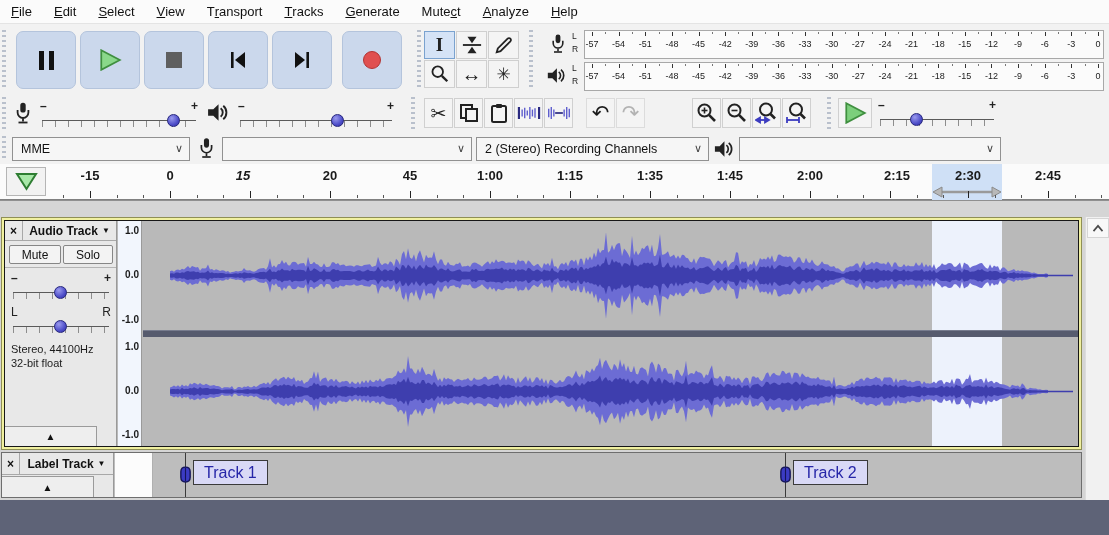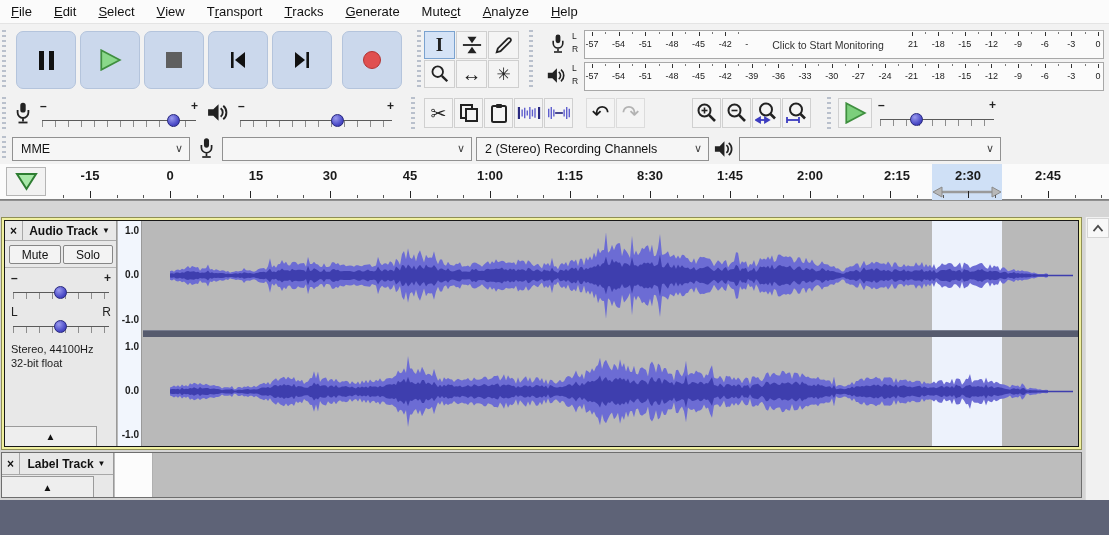--- a/index.html
+++ b/index.html
@@ -222,21 +222,20 @@
 
   <svg class="abs" style="left:550px; top:33px;" width="16" height="22" viewBox="0 0 20 26">
       <rect x="7" y="1" width="6" height="11" rx="3" fill="#222"></rect>
       <path d="M4,9 v3 a6,6 0 0 0 12,0 v-3" fill="none" stroke="#222" stroke-width="2"></path>
       <line x1="10" y1="18.5" x2="10" y2="22" stroke="#222" stroke-width="2"></line>
       <line x1="5" y1="23" x2="15" y2="23" stroke="#222" stroke-width="2"></line>
     </svg>
   <span class="lr" style="left:572px; top:31px;">L</span>
   <span class="lr" style="left:572px; top:44px;">R</span>
   <div class="meterbox" style="top:30px;" id="recmeter">
-    <div class="monitor">Click to Start Monitoring</div>
   <div class="mtick" style="left: 7px;"></div>
       <div class="mtick minor" style="left: 20.3158px;"></div>
       <div class="mlabel" style="left: 7px;">-57</div>
       <div class="mtick" style="left: 33.6316px;"></div>
       <div class="mtick minor" style="left: 46.9474px;"></div>
       <div class="mlabel" style="left: 33.6316px;">-54</div>
       <div class="mtick" style="left: 60.2632px;"></div>
       <div class="mtick minor" style="left: 73.5789px;"></div>
       <div class="mlabel" style="left: 60.2632px;">-51</div>
       <div class="mtick" style="left: 86.8947px;"></div>
@@ -524,41 +523,41 @@
         <div class="rmajor" style="left: 90px;"></div>
         <div class="rlabel" style="left: 90px;">-15</div>
         <div class="rminor" style="left: 116.667px;"></div>
         <div class="rminor" style="left: 143.334px;"></div>
         <div class="rminor" style="left: 63.333px;"></div>
         <div class="rmajor" style="left: 170px;"></div>
         <div class="rlabel" style="left: 170px;">0</div>
         <div class="rminor" style="left: 196.667px;"></div>
         <div class="rminor" style="left: 223.334px;"></div>
         <div class="rmajor" style="left: 250px;"></div>
-        <div class="rlabel" style="left: 256px;">15</div>
+        <div class="rlabel" style="left: 243px; font-style: italic;">15</div>
         <div class="rminor" style="left: 276.667px;"></div>
         <div class="rminor" style="left: 303.334px;"></div>
         <div class="rmajor" style="left: 330px;"></div>
-        <div class="rlabel" style="left: 330px;">30</div>
+        <div class="rlabel" style="left: 330px;">20</div>
         <div class="rminor" style="left: 356.667px;"></div>
         <div class="rminor" style="left: 383.334px;"></div>
         <div class="rmajor" style="left: 410px;"></div>
         <div class="rlabel" style="left: 410px;">45</div>
         <div class="rminor" style="left: 436.667px;"></div>
         <div class="rminor" style="left: 463.334px;"></div>
         <div class="rmajor" style="left: 490px;"></div>
         <div class="rlabel" style="left: 490px;">1:00</div>
         <div class="rminor" style="left: 516.667px;"></div>
         <div class="rminor" style="left: 543.334px;"></div>
         <div class="rmajor" style="left: 570px;"></div>
         <div class="rlabel" style="left: 570px;">1:15</div>
         <div class="rminor" style="left: 596.667px;"></div>
         <div class="rminor" style="left: 623.334px;"></div>
         <div class="rmajor" style="left: 650px;"></div>
-        <div class="rlabel" style="left: 650px;">8:30</div>
+        <div class="rlabel" style="left: 650px;">1:35</div>
         <div class="rminor" style="left: 676.667px;"></div>
         <div class="rminor" style="left: 703.334px;"></div>
         <div class="rmajor" style="left: 730px;"></div>
         <div class="rlabel" style="left: 730px;">1:45</div>
         <div class="rminor" style="left: 756.667px;"></div>
         <div class="rminor" style="left: 783.334px;"></div>
         <div class="rmajor" style="left: 810px;"></div>
         <div class="rlabel" style="left: 810px;">2:00</div>
         <div class="rminor" style="left: 836.667px;"></div>
         <div class="rminor" style="left: 863.334px;"></div>
@@ -664,17 +663,31 @@
         <div class="ttitle">
           <span>Label Track</span>
           <span class="dd">▼</span>
         </div>
       </div>
       <div class="collapsebtn" style="height:21px;">
         <span>▲</span>
       </div>
     </div>
     <div class="wstrip"></div>
+    <div id="lt-main">
+        <div class="lt-line" style="left: 32px;"></div>
+        <div class="lt-marker" style="left: 26px; top: 13px;"><svg width="13" height="17" viewBox="0 0 14 18">
+            <path d="M7,1 C10.5,1 12,3.5 12,6 L12,12 C12,14.5 10.5,17 7,17 C3.5,17 2,14.5 2,12 L2,6 C2,3.5 3.5,1 7,1 Z" fill="#3b3bc4" stroke="#14145a" stroke-width="1.5"></path>
+            <line x1="7" y1="2" x2="7" y2="16" stroke="#14145a" stroke-width="1.2"></line>
+          </svg></div>
+        <div class="lt-box" style="left: 40px;">Track 1</div>
+        <div class="lt-line" style="left: 632px;"></div>
+        <div class="lt-marker" style="left: 626px; top: 13px;"><svg width="13" height="17" viewBox="0 0 14 18">
+            <path d="M7,1 C10.5,1 12,3.5 12,6 L12,12 C12,14.5 10.5,17 7,17 C3.5,17 2,14.5 2,12 L2,6 C2,3.5 3.5,1 7,1 Z" fill="#3b3bc4" stroke="#14145a" stroke-width="1.5"></path>
+            <line x1="7" y1="2" x2="7" y2="16" stroke="#14145a" stroke-width="1.2"></line>
+          </svg></div>
+        <div class="lt-box" style="left: 640px;">Track 2</div>
+      </div>
   </div>
 
   <div id="bottomarea"></div>
 
 </div>
 
 </body></html>

